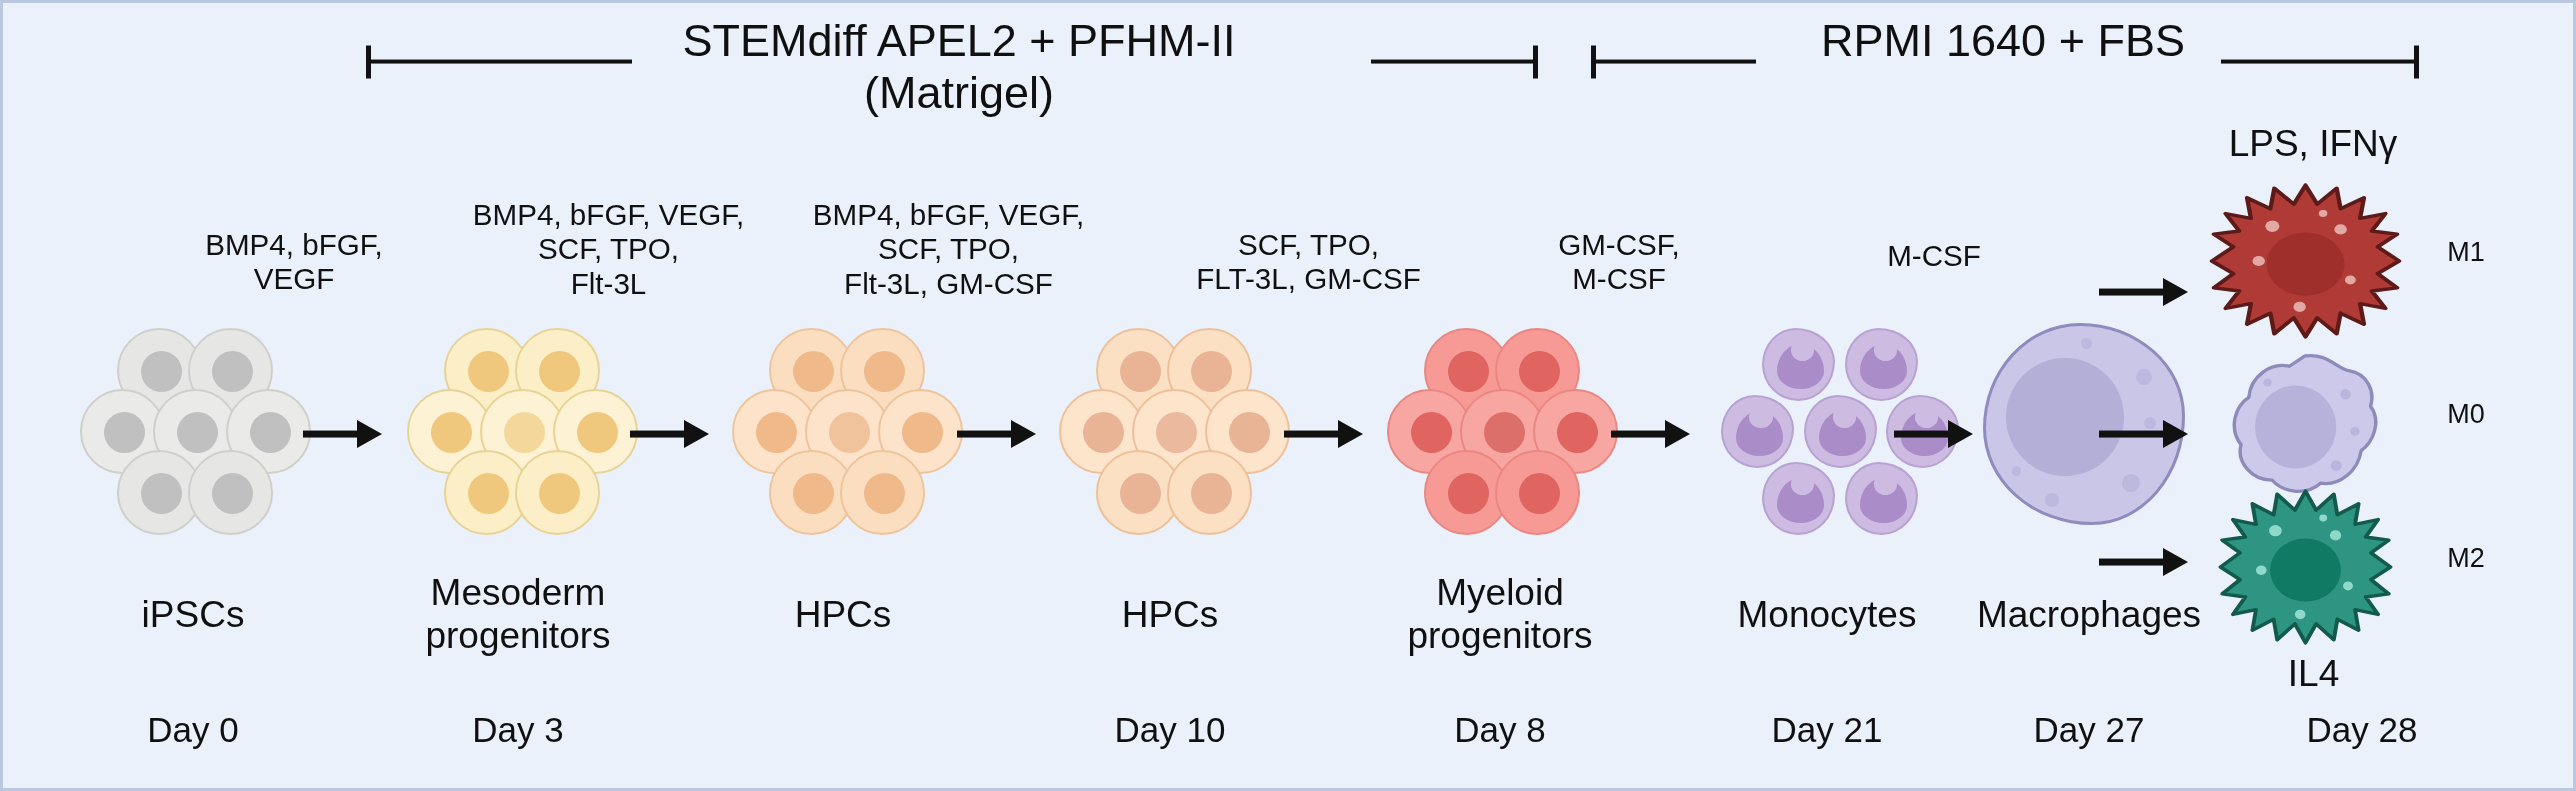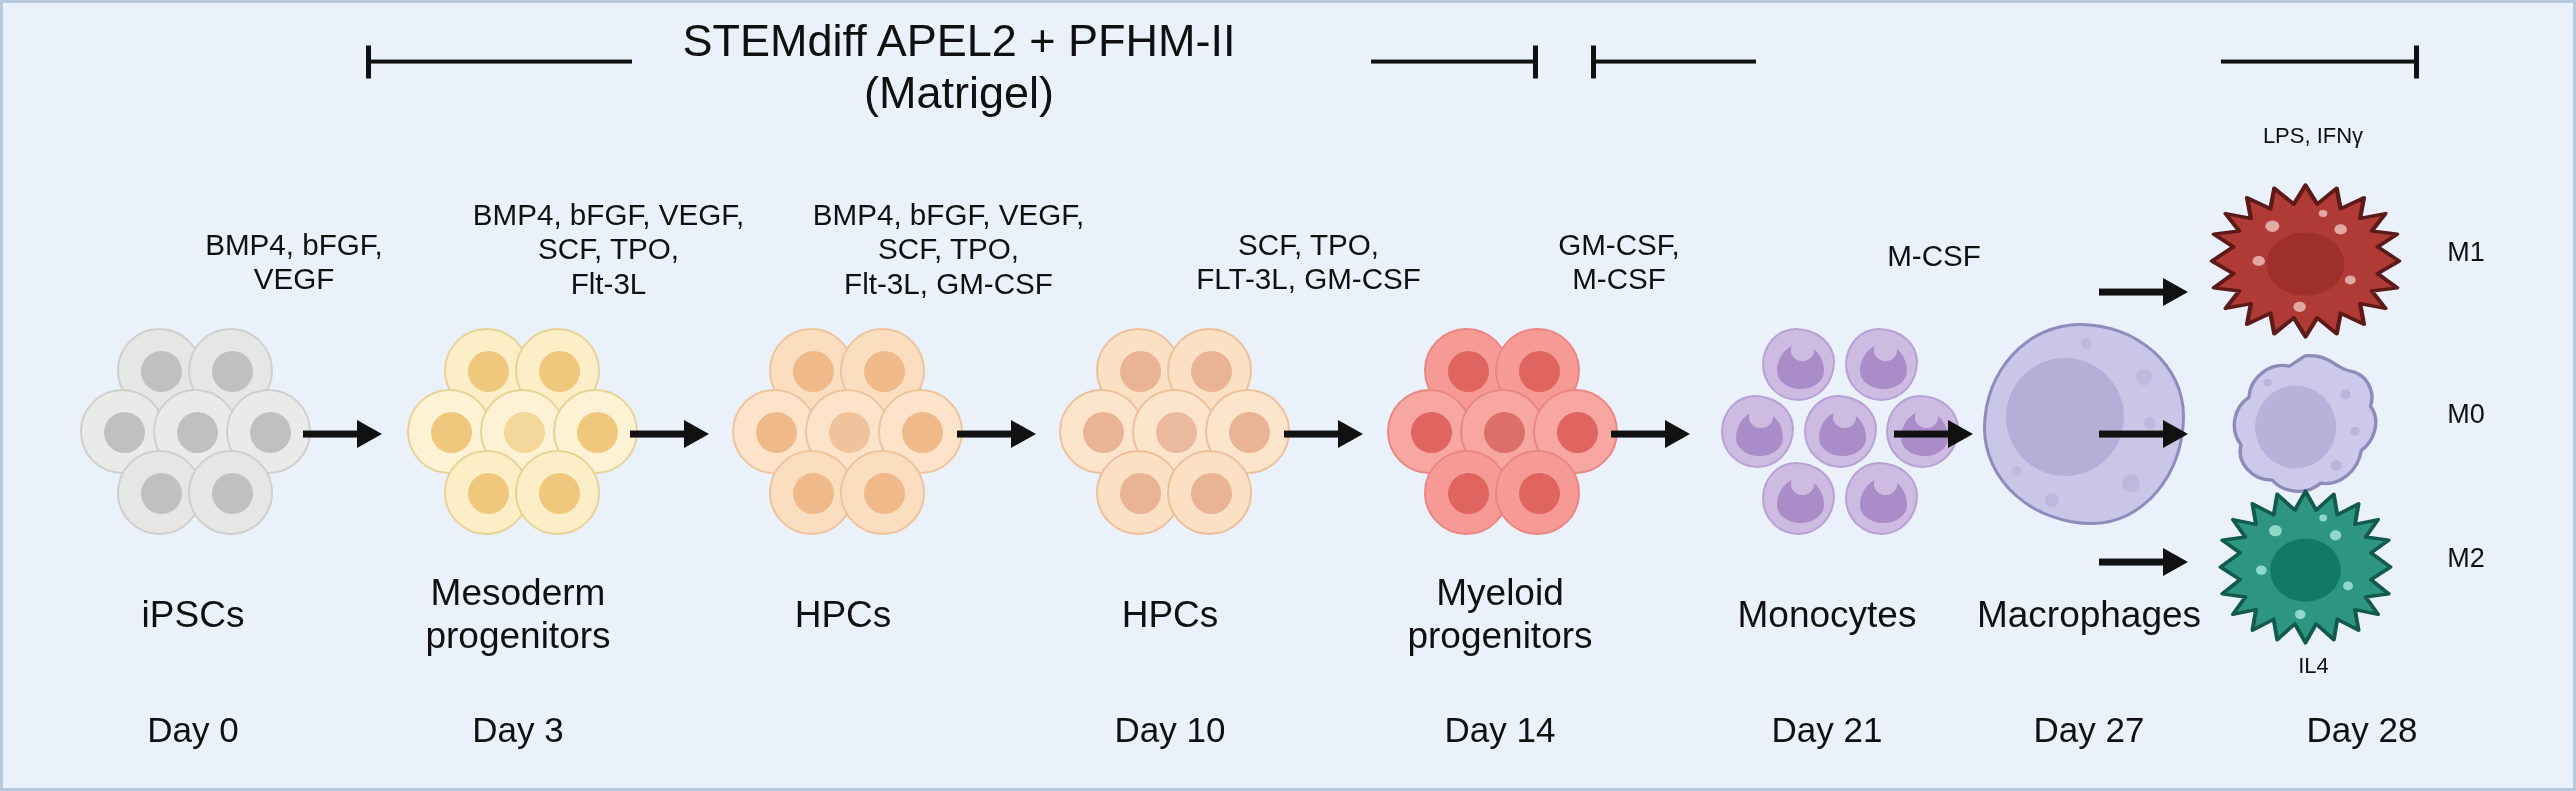--- a/index.html
+++ b/index.html
@@ -14,21 +14,21 @@
     overflow:hidden;
   }
 
   
   .txt{position:absolute;color:#101010;text-align:center;line-height:1.16;white-space:pre-line;}
   .gf{font-size:29.6px;}                 
   .stage{font-size:37px;}              
   .day{font-size:35px;}                
   .phase{font-size:45px;}              
   .mlabel{font-size:27px;}             
-  .small{font-size:22px;}
+  .small{font-size:37px;}
 
   
   .bracket{position:absolute;height:43px;}
   .bracket .line{position:absolute;top:50%;height:4.9px;background:#111;transform:translateY(-50%);}
   .bracket .cap{position:absolute;top:50%;width:4.9px;height:33px;background:#111;transform:translateY(-50%);}
 
   
   .arrow{position:absolute;height:29.6px;}
   .arrow .shaft{position:absolute;left:0;top:50%;height:6.9px;background:#111;transform:translateY(-50%);}
   .arrow .head{position:absolute;right:0;top:50%;width:0;height:0;
@@ -72,20 +72,21 @@
   </div>
   <div class="txt phase" style="left:611px;top:11.8px;width:690px;">STEMdiff APEL2 + PFHM-II
 (Matrigel)</div>
 
   <div class="bracket" style="left:1588px;top:37px;width:827px;">
     <div class="cap" style="left:0;"></div>
     <div class="line" style="left:2px;width:163px;"></div>
     <div class="line" style="left:630px;width:193px;"></div>
     <div class="cap" style="left:823px;"></div>
   </div>
+  <div class="txt phase" style="left:1734px;top:11.8px;width:532px;">RPMI 1640 + FBS</div>
 
   <div class="txt gf" style="left:158px;top:225px;width:266px;">BMP4, bFGF,
 VEGF</div>
   <div class="txt gf" style="left:443px;top:195px;width:325px;">BMP4, bFGF, VEGF,
 SCF, TPO,
 Flt-3L</div>
   <div class="txt gf" style="left:778px;top:195px;width:335px;">BMP4, bFGF, VEGF,
 SCF, TPO,
 Flt-3L, GM-CSF</div>
   <div class="txt gf" style="left:1143px;top:225px;width:325px;">SCF, TPO,
@@ -349,19 +350,19 @@
   <div class="txt stage" style="left:707px;top:591px;width:266px;">HPCs</div>
   <div class="txt stage" style="left:1034px;top:591px;width:266px;">HPCs</div>
   <div class="txt stage" style="left:1359px;top:569px;width:276px;">Myeloid
 progenitors</div>
   <div class="txt stage" style="left:1943px;top:591px;width:286px;">Macrophages</div>
   <div class="txt stage" style="left:1686px;top:591px;width:276px;">Monocytes</div>
 
   <div class="txt day" style="left:57px;top:707px;width:266px;">Day 0</div>
   <div class="txt day" style="left:382px;top:707px;width:266px;">Day 3</div>
   <div class="txt day" style="left:1034px;top:707px;width:266px;">Day 10</div>
-  <div class="txt day" style="left:1359px;top:707px;width:276px;">Day 14</div>
+  <div class="txt day" style="left:1359px;top:707px;width:276px;">Day 8</div>
   <div class="txt day" style="left:1686px;top:707px;width:276px;">Day 21</div>
   <div class="txt day" style="left:1943px;top:707px;width:286px;">Day 27</div>
   <div class="txt day" style="left:2216px;top:707px;width:286px;text-align:center;">Day 28</div>
 
 </div>
 
 
 </body></html>

